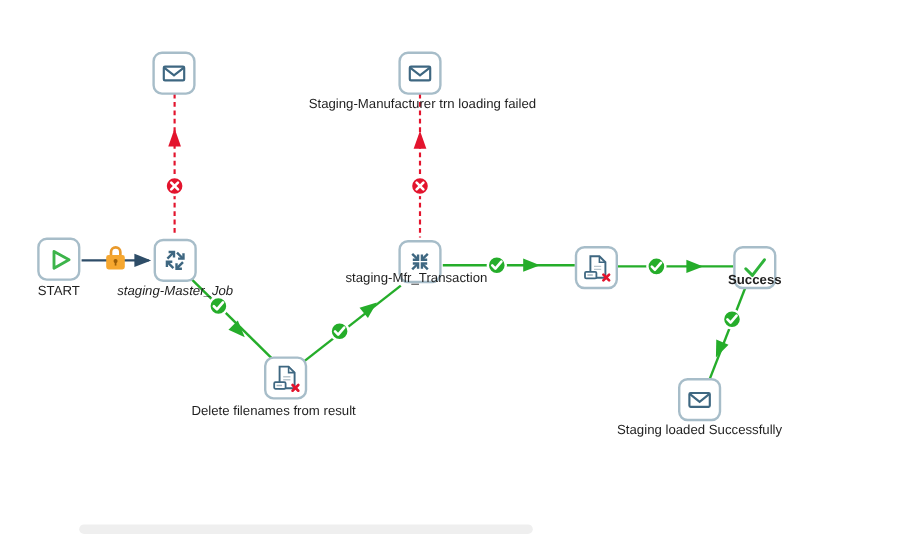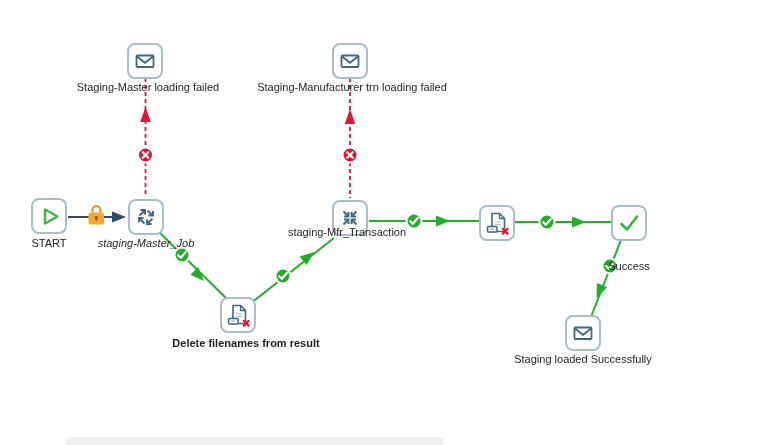--- a/index.html
+++ b/index.html
@@ -129,21 +129,20 @@
     </svg>
   </div>
   <div class="node-label" style="left:146px;top:237px;font-style:italic;">staging-Master_Job</div>
 
   <div class="node" style="left:127px;top:43px;">
     <svg width="32" height="32" viewBox="0 0 32 32">
       <rect x="7.5" y="10.5" width="17" height="11.5" rx="1" fill="#ffffff" stroke="#3e6781" stroke-width="1.8"></rect>
       <path d="M8,11.5 L16,17.8 L24,11.5" fill="none" stroke="#3e6781" stroke-width="1.8"></path>
     </svg>
   </div>
-  <div class="node-label" style="left:148px;top:81px;">Staging-Master loading failed</div>
 
   <div class="node" style="left:332px;top:43px;">
     <svg width="32" height="32" viewBox="0 0 32 32">
       <rect x="7.5" y="10.5" width="17" height="11.5" rx="1" fill="#ffffff" stroke="#3e6781" stroke-width="1.8"></rect>
       <path d="M8,11.5 L16,17.8 L24,11.5" fill="none" stroke="#3e6781" stroke-width="1.8"></path>
     </svg>
   </div>
   <div class="node-label" style="left:352px;top:81px;">Staging-Manufacturer trn loading failed</div>
 
   <div class="node" style="left:332px;top:200px;">
@@ -167,41 +166,41 @@
       <path d="M11,6.5 H18.5 L23.5,11.5 V24.5 H11 Z" fill="#ffffff" stroke="#3e6781" stroke-width="1.6"></path>
       <path d="M18.5,6.5 V11.5 H23.5" fill="none" stroke="#3e6781" stroke-width="1.3"></path>
       <line x1="14" y1="15" x2="20" y2="15" stroke="#b9c6ce" stroke-width="1.2"></line>
       <line x1="14" y1="17.5" x2="20" y2="17.5" stroke="#b9c6ce" stroke-width="1.2"></line>
       <rect x="6.5" y="19.5" width="9.5" height="5.5" rx="1" fill="#ffffff" stroke="#3e6781" stroke-width="1.5"></rect>
       <line x1="8.5" y1="22.2" x2="13" y2="22.2" stroke="#9fb3be" stroke-width="1.2"></line>
       <line x1="21.8" y1="21.8" x2="26.6" y2="26.6" stroke="#e3142d" stroke-width="2.2" stroke-linecap="round"></line>
       <line x1="26.6" y1="21.8" x2="21.8" y2="26.6" stroke="#e3142d" stroke-width="2.2" stroke-linecap="round"></line>
     </svg>
   </div>
-  <div class="node-label" style="left:246px;top:337px;font-weight:bold;">Delete filenames from result</div>
+  <div class="node-label" style="left:228px;top:337px;">Delete filenames from result</div>
 
   <div class="node" style="left:479px;top:205px;">
     <svg width="32" height="32" viewBox="0 0 32 32">
       <path d="M11,6.5 H18.5 L23.5,11.5 V24.5 H11 Z" fill="#ffffff" stroke="#3e6781" stroke-width="1.6"></path>
       <path d="M18.5,6.5 V11.5 H23.5" fill="none" stroke="#3e6781" stroke-width="1.3"></path>
       <line x1="14" y1="15" x2="20" y2="15" stroke="#b9c6ce" stroke-width="1.2"></line>
       <line x1="14" y1="17.5" x2="20" y2="17.5" stroke="#b9c6ce" stroke-width="1.2"></line>
       <rect x="6.5" y="19.5" width="9.5" height="5.5" rx="1" fill="#ffffff" stroke="#3e6781" stroke-width="1.5"></rect>
       <line x1="8.5" y1="22.2" x2="13" y2="22.2" stroke="#9fb3be" stroke-width="1.2"></line>
       <line x1="21.8" y1="21.8" x2="26.6" y2="26.6" stroke="#e3142d" stroke-width="2.2" stroke-linecap="round"></line>
       <line x1="26.6" y1="21.8" x2="21.8" y2="26.6" stroke="#e3142d" stroke-width="2.2" stroke-linecap="round"></line>
     </svg>
   </div>
 
   <div class="node" style="left:611px;top:205px;">
     <svg width="32" height="32" viewBox="0 0 32 32">
       <polyline points="8.5,17 14,22.5 24,9.5" fill="none" stroke="#2fb33a" stroke-width="2.5" stroke-linecap="round" stroke-linejoin="round"></polyline>
     </svg>
   </div>
-  <div class="node-label" style="left:629px;top:260px;">Success</div>
+  <div class="node-label" style="left:629px;top:228px;font-weight:bold;">Success</div>
 
   <div class="node" style="left:565px;top:315px;">
     <svg width="32" height="32" viewBox="0 0 32 32">
       <rect x="7.5" y="10.5" width="17" height="11.5" rx="1" fill="#ffffff" stroke="#3e6781" stroke-width="1.8"></rect>
       <path d="M8,11.5 L16,17.8 L24,11.5" fill="none" stroke="#3e6781" stroke-width="1.8"></path>
     </svg>
   </div>
   <div class="node-label" style="left:583px;top:353px;">Staging loaded Successfully</div>
 
   <div class="hscroll"></div>

